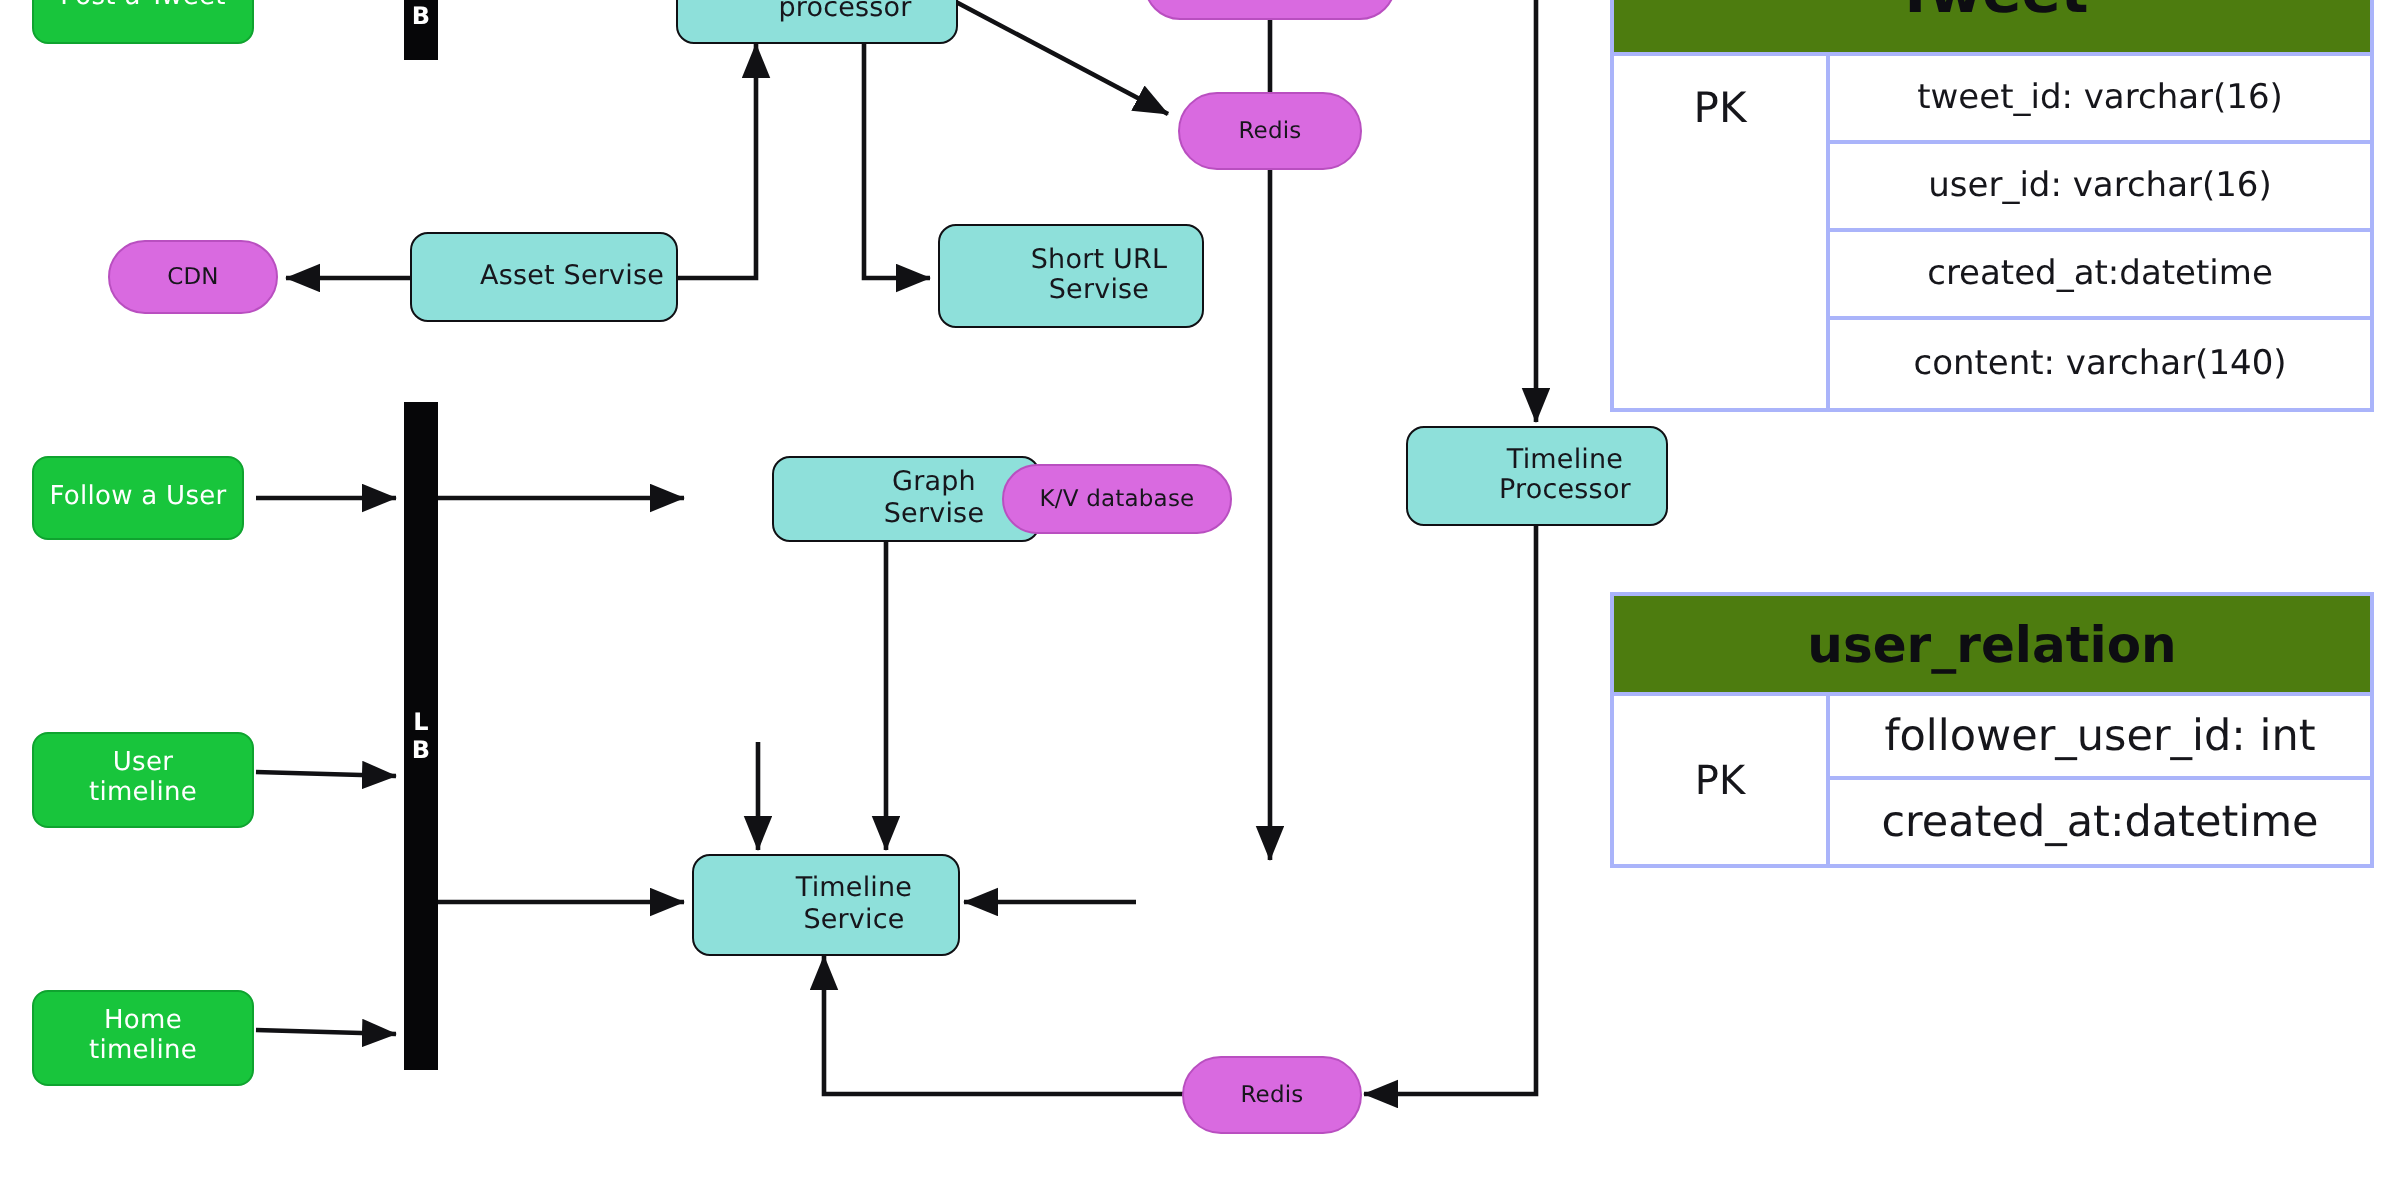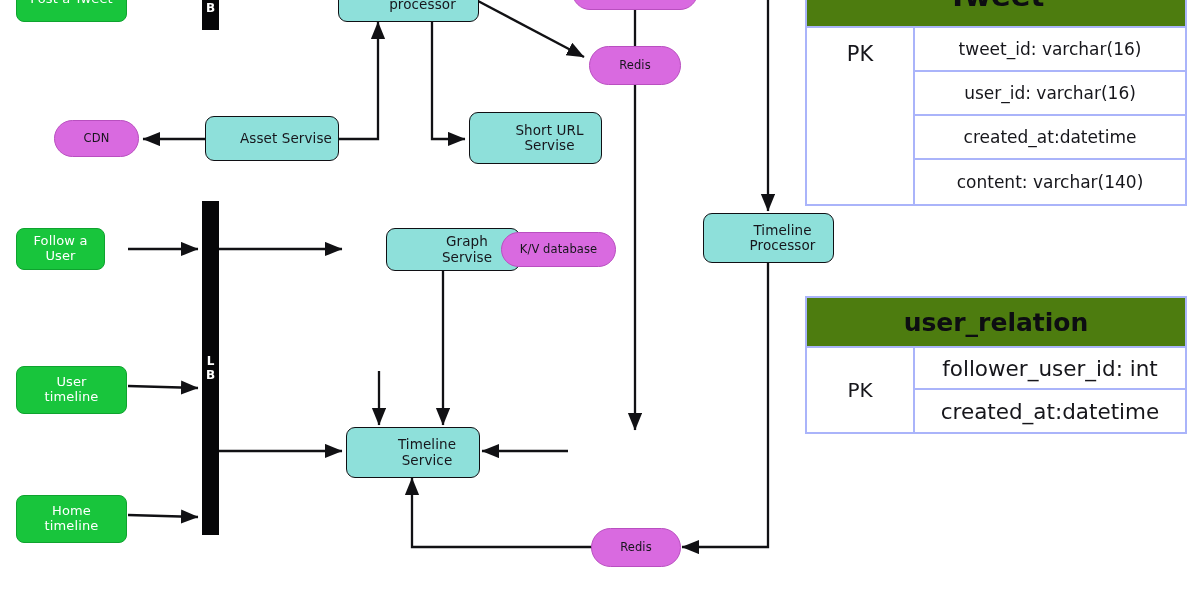--- a/index.html
+++ b/index.html
@@ -174,21 +174,21 @@
     <span>B</span>
   </div>
   <div class="lbbar" id="lb-bottom" style="left:202px; top:201px; width:17px; height:334px;">
     <span>L</span>
     <span>B</span>
   </div>
 
   <div class="node client" style="left:16px; top:-24px; width:111px; height:46px;">
     <span class="lbl">Post a Tweet</span>
   </div>
-  <div class="node client" style="left:16px; top:228px; width:89px; height:42px;">
+  <div class="node client" style="left:16px; top:228px; width:106px; height:42px;">
     <span class="lbl">Follow a User</span>
   </div>
   <div class="node client" style="left:16px; top:366px; width:111px; height:48px; white-space:pre-line;">
     <span class="lbl">User
 timeline</span>
   </div>
   <div class="node client" style="left:16px; top:495px; width:111px; height:48px; white-space:pre-line;">
     <span class="lbl">Home
 timeline</span>
   </div>

